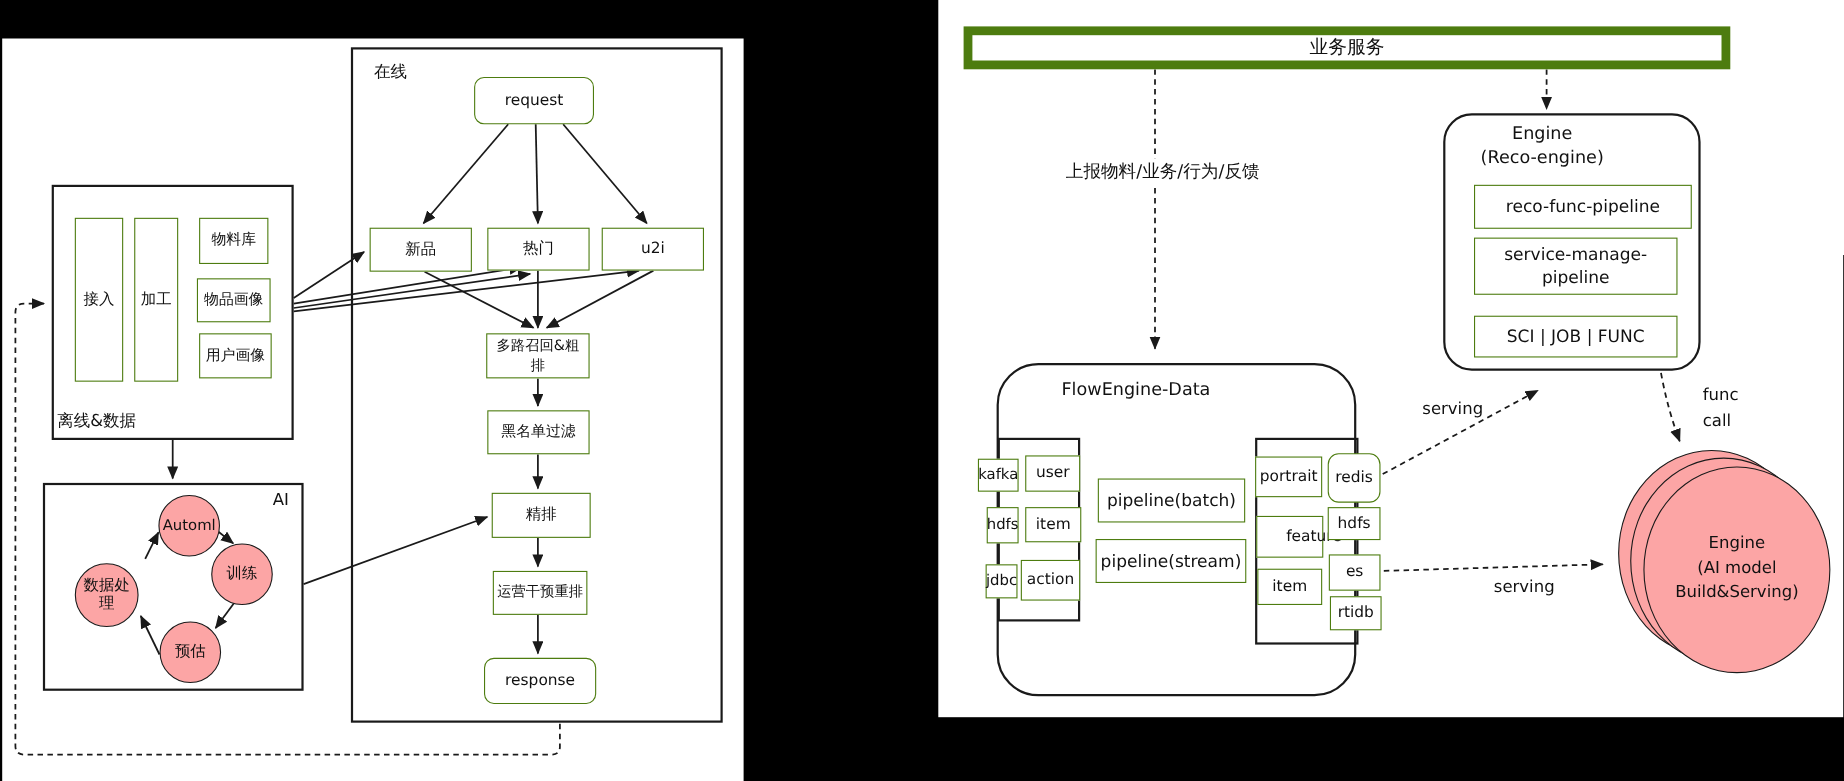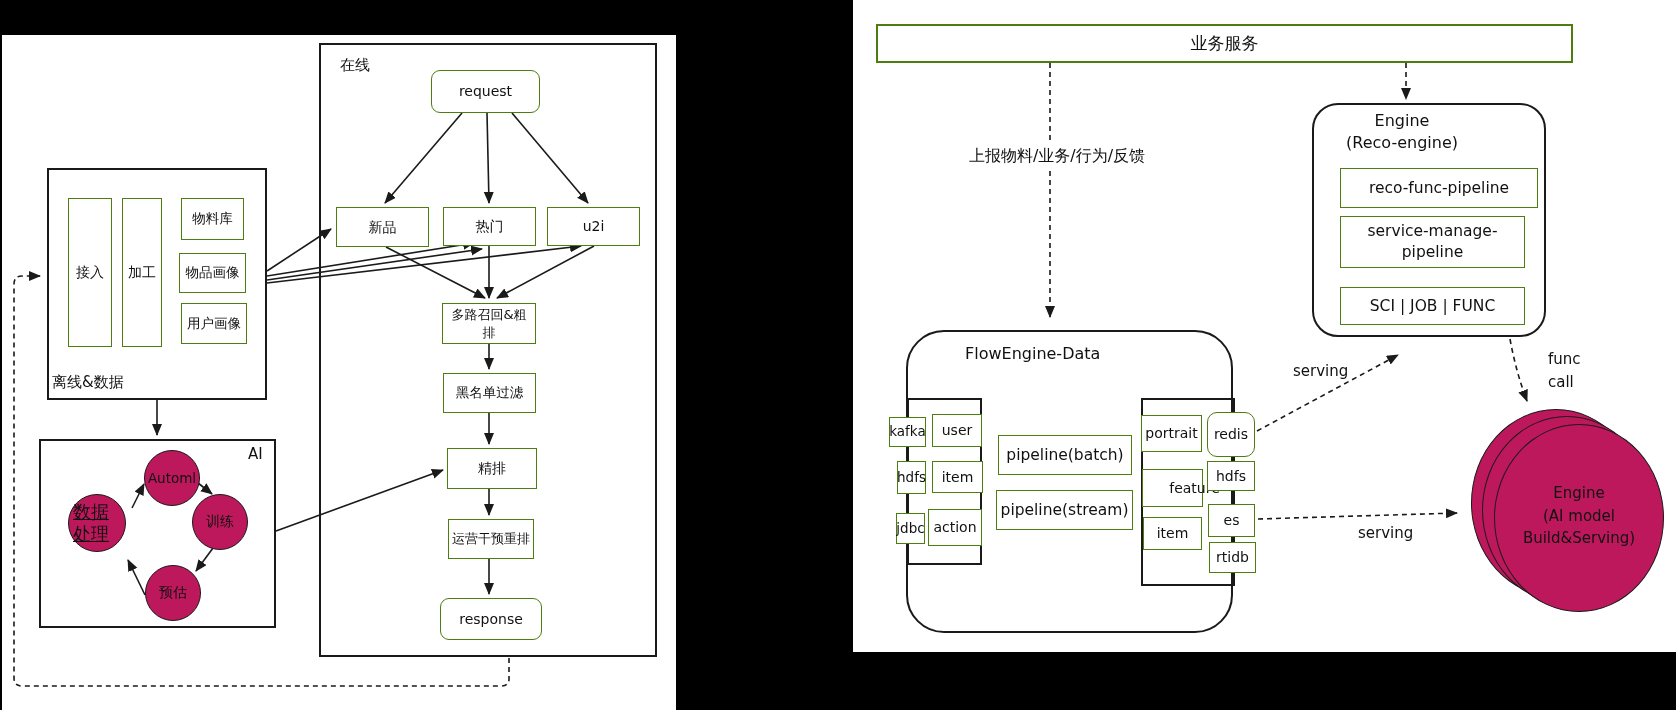--- a/index.html
+++ b/index.html
@@ -1,30 +1,30 @@
 <!DOCTYPE html>
 <html><head>
 <meta charset="utf-8">
 <style>
   html,body{margin:0;padding:0;background:#000;}
   #canvas{position:relative;width:1676px;height:710px;background:#000;overflow:hidden;
           font-family:"DejaVu Sans","Liberation Sans",sans-serif;color:#111;}
   .panel{position:absolute;background:#fff;}
   .abs{position:absolute;}
-  .box{position:absolute;background:#fff;border:2px solid #4d7c0f;box-sizing:border-box;
+  .box{position:absolute;background:#fff;border:8px solid #4d7c0f;box-sizing:border-box;
        display:flex;align-items:center;justify-content:center;text-align:center;
        font-size:14px;line-height:1.3;}
   .thin{border-width:1.5px;}
   .round{border-radius:9px;}
   .container-box{position:absolute;background:transparent;border:2px solid #1a1a1a;box-sizing:border-box;}
   .roundgroup{position:absolute;background:#fff;border:2px solid #1a1a1a;box-sizing:border-box;}
   .label{position:absolute;white-space:nowrap;}
-  .circle{position:absolute;background:#be185d;border:1.7px solid #1a1a1a;border-radius:50%;
+  .circle{position:absolute;background:#fca5a5;border:1.7px solid #1a1a1a;border-radius:50%;
           box-sizing:border-box;display:flex;align-items:center;justify-content:center;
-          font-size:14px;line-height:1.25;}
+          text-align:center;font-size:14px;line-height:1.25;}
   svg{position:absolute;left:0;top:0;}
   .wrap2{line-height:1.35;}
 </style>
 </head>
 <body>
 
 <div id="canvas">
 
   <div class="panel" style="left:2px;top:35px;width:674px;height:675px;"></div>
   <div class="panel" style="left:853px;top:0px;width:823px;height:652px;"></div>
@@ -92,21 +92,21 @@
   <div class="box thin" style="left:68px;top:198px;width:44px;height:149px;">接入</div>
   <div class="box thin" style="left:181px;top:198px;width:63px;height:42px;font-size:13.5px;">物料库</div>
   <div class="box thin" style="left:179px;top:253px;width:67px;height:40px;font-size:13.5px;">物品画像</div>
   <div class="box thin" style="left:181px;top:303px;width:66px;height:41px;font-size:13.5px;">用户画像</div>
 
   <div class="container-box" style="left:39px;top:439px;width:237px;height:189px;"></div>
   <div class="label" style="left:248px;top:445px;font-size:15px;">AI</div>
   <div class="circle" style="left:144px;top:450px;width:56px;height:56px;font-size:13.5px;">Automl</div>
   <div class="circle" style="left:192px;top:494px;width:56px;height:56px;">训练</div>
   <div class="circle" style="left:145px;top:565px;width:56px;height:56px;">预估</div>
-  <div class="circle" style="left:68px;top:494px;width:58px;height:58px;font-size:18px;padding:0 4px;text-decoration:underline;">数据处理</div>
+  <div class="circle" style="left:68px;top:512px;width:58px;height:58px;font-size:14px;padding:0 4px;">数据处理</div>
 
   <div class="box" style="left:876px;top:24px;width:697px;height:39px;font-size:17px;">业务服务</div>
   <div class="box" style="left:948px;top:144px;width:218px;height:24px;border:none;font-size:16px;">上报物料/业务/行为/反馈</div>
 
   <div class="roundgroup" style="left:1312px;top:103px;width:234px;height:234px;border-radius:26px;"></div>
   <div class="abs" style="left:1312px;top:110px;width:180px;text-align:center;font-size:16px;line-height:1.35;">
     <span style="display:block;">Engine</span>
     <span style="display:block;">(Reco-engine)</span>
   </div>
   <div class="box thin" style="left:1340px;top:168px;width:198px;height:40px;font-size:15.5px;">reco-func-pipeline</div>

